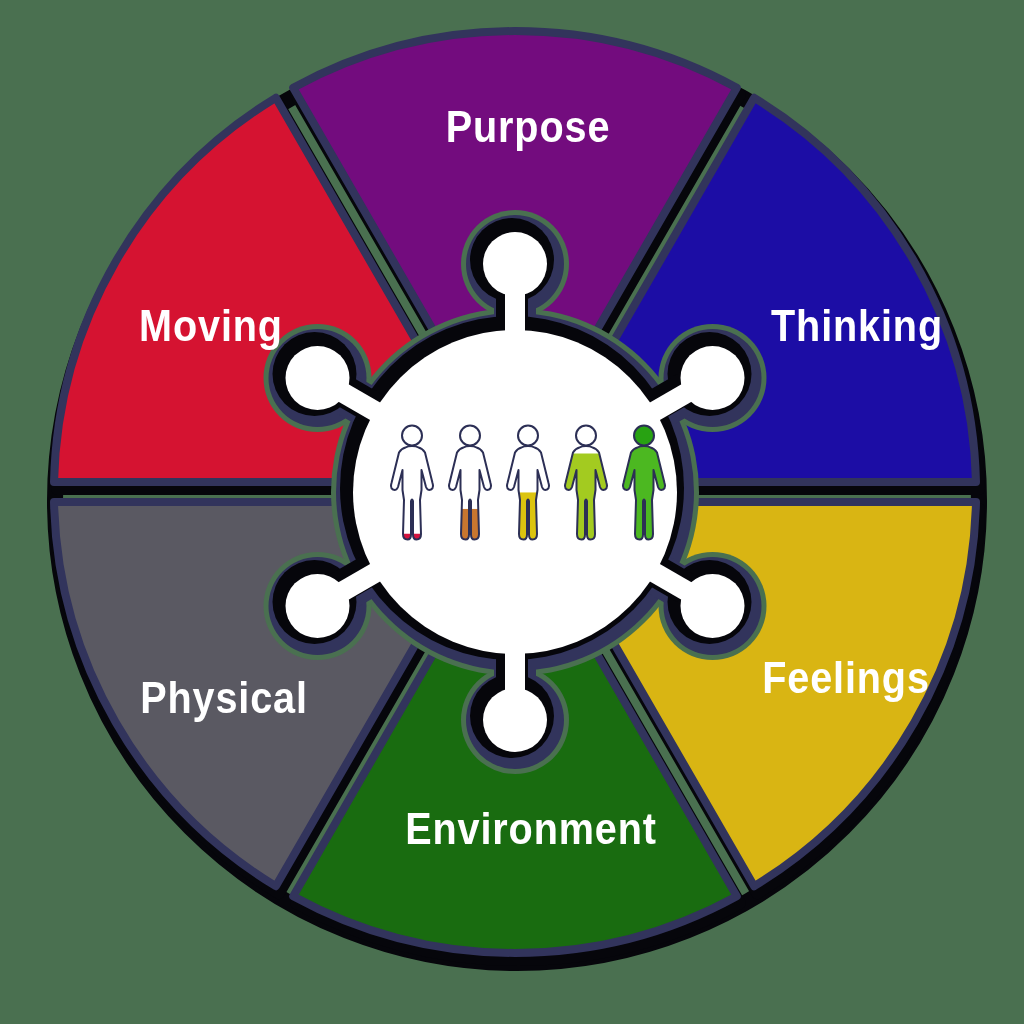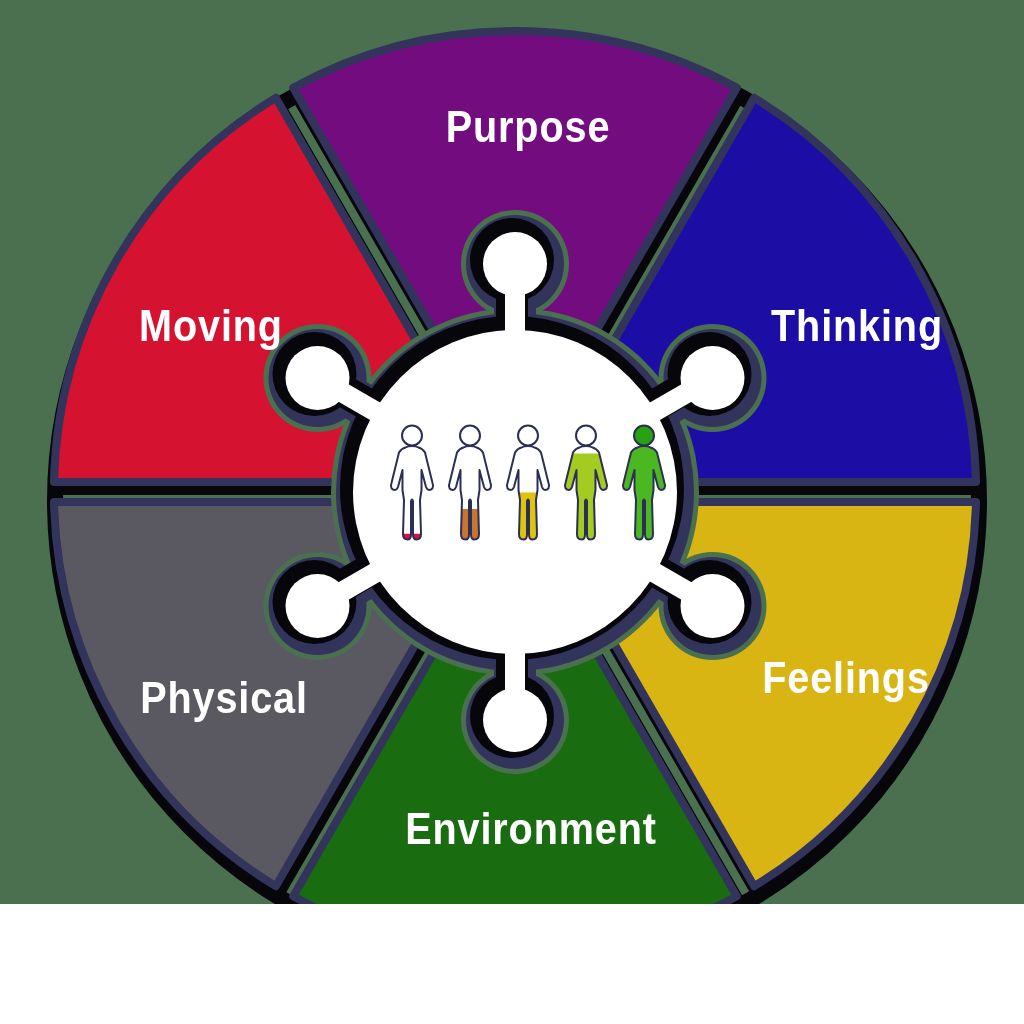--- a/index.html
+++ b/index.html
@@ -1,17 +1,17 @@
 <!DOCTYPE html>
 <html><head>
 <meta charset="utf-8">
 <style>
   html,body{margin:0;padding:0;}
   body{font-family:"Liberation Sans",sans-serif;}
-  .stage{position:relative;width:1024px;height:904px;background:#4a7050;overflow:hidden;}
+  .stage{position:relative;width:1024px;height:1024px;background:#4a7050;overflow:hidden;}
   .stage svg{position:absolute;left:0;top:0;}
   .lbl{
     position:absolute;
     transform:translate(-50%,-50%) scaleX(0.88);
     color:#ffffff;
     font-weight:bold;
     font-size:45px;
     letter-spacing:1px;
     white-space:nowrap;
     font-family:"Liberation Sans",sans-serif;

